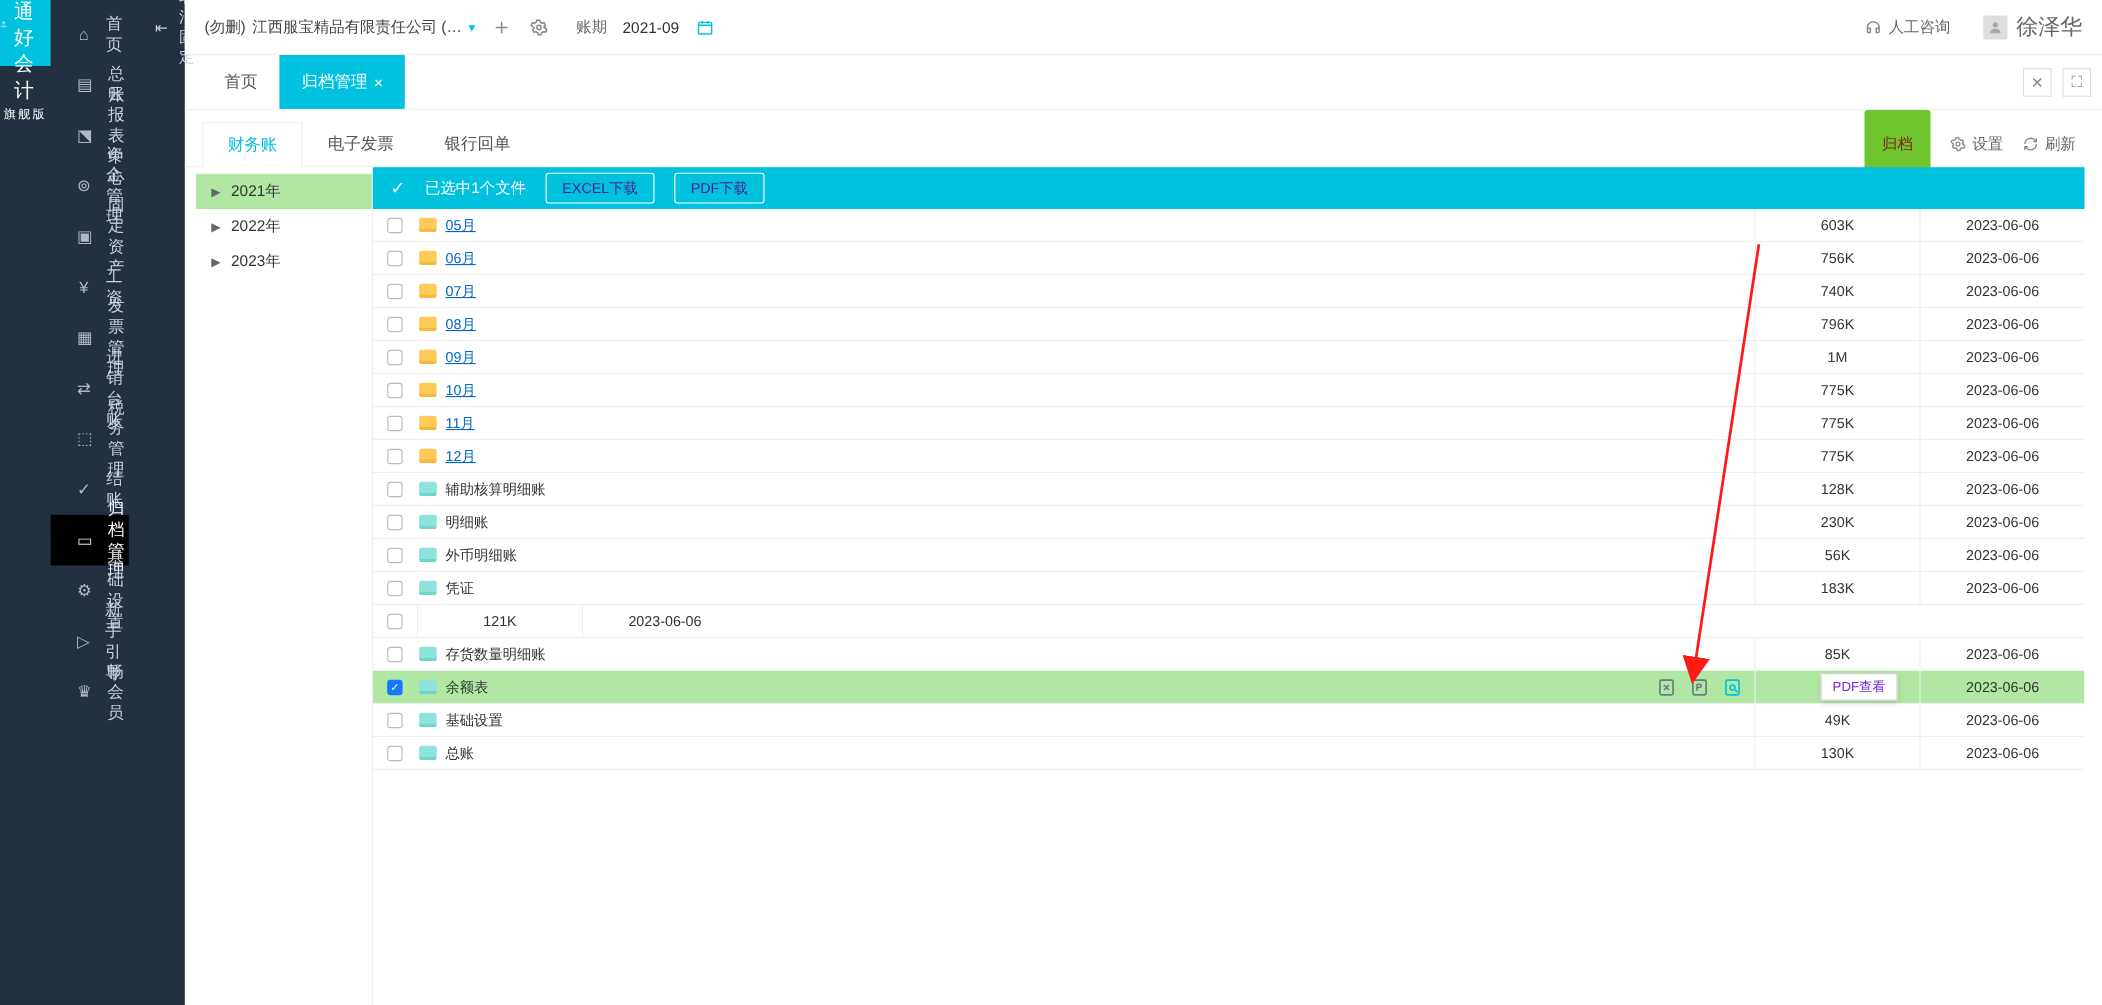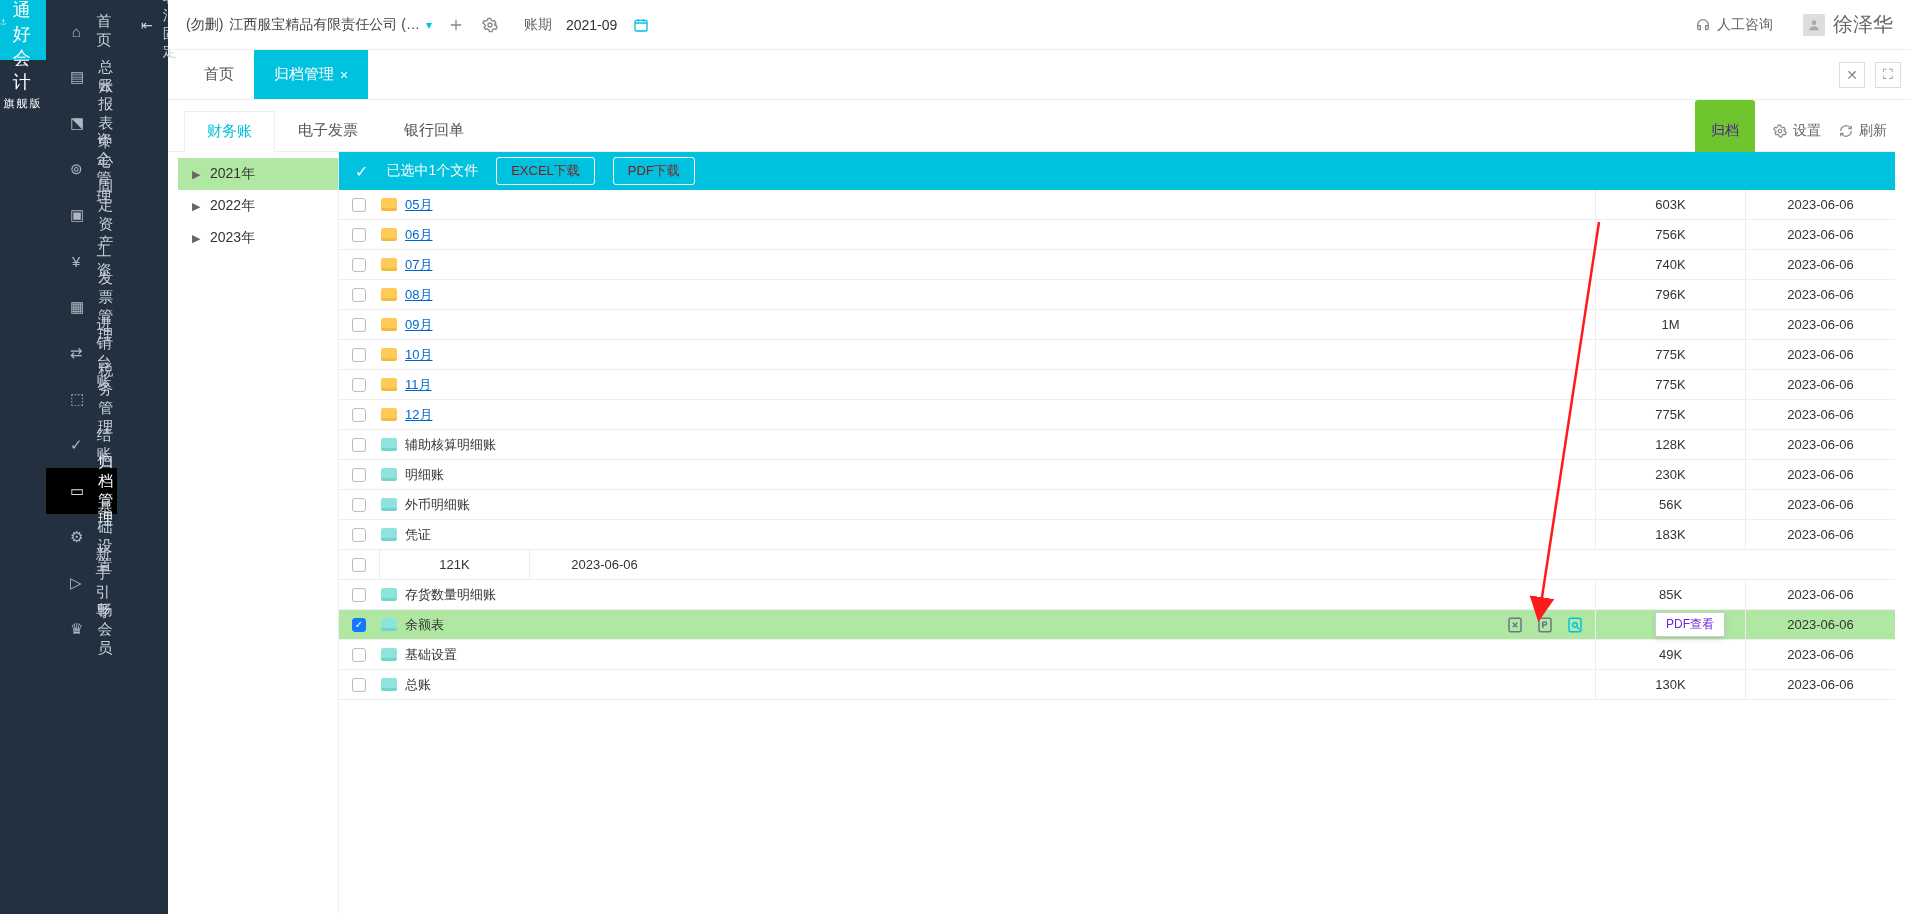--- a/index.html
+++ b/index.html
@@ -36,33 +36,33 @@
   .tab.active { background:#00c2de; color:#fff; }
   .tab-close { font-size:14px; }
   .tabs-right { margin-left:auto; display:flex; align-items:center; gap:10px; padding-right:10px;}
   .sq-btn { width:26px; height:26px; border:1px solid #ddd; display:inline-flex; align-items:center; justify-content:center; color:#888; cursor:pointer; font-size:14px;}
 
   .work { flex:1; display:flex; flex-direction:column; padding:10px 16px 0 0; min-height:0;}
   .subtabs-row { height:42px; display:flex; align-items:center; padding-left:16px; gap:0; border-bottom:1px solid #eee;}
   .subtab { padding:0 22px; height:42px; display:flex; align-items:center; font-size:15px; color:#555; cursor:pointer; border:1px solid transparent; }
   .subtab.active { color:#00c2de; border:1px solid #eee; border-bottom-color:#fff; background:#fff; position:relative; top:1px; }
   .subtabs-right { margin-left:auto; display:flex; align-items:center; gap:18px; padding-right:8px;}
-  .primary-btn { background:#6ec52d; color:#4c1d95; padding:22px 16px; border-radius:3px; font-size:14px; cursor:pointer; }
+  .primary-btn { background:#6ec52d; color:#7f1d1d; padding:22px 16px; border-radius:3px; font-size:14px; cursor:pointer; }
   .link-action { color:#666; font-size:14px; display:inline-flex; align-items:center; gap:6px; cursor:pointer;}
 
   .content { flex:1; display:flex; min-height:0;}
   .tree { width:170px; padding-top:6px; padding-left:10px; }
   .tree-item { height:32px; display:flex; align-items:center; gap:8px; padding-left:14px; font-size:14px; color:#333; cursor:pointer;}
   .tree-item.active { background:#b0e8a3; }
   .tree-caret { width:10px; display:inline-block; color:#666; font-size:11px;}
 
   .table-wrap { flex:1; display:flex; flex-direction:column; min-width:0; border-left:1px solid #eee;}
   .selection-bar { height:38px; background:#00c2de; color:#fff; display:flex; align-items:center; padding:0 16px; gap:18px; font-size:14px;}
   .check-icon { font-size:16px; }
-  .outline-btn { border:1px solid #fff; color:#7f1d1d; padding:4px 14px; border-radius:3px; font-size:13px; cursor:pointer; }
+  .outline-btn { border:1px solid #fff; color:#4c1d95; padding:4px 14px; border-radius:3px; font-size:13px; cursor:pointer; }
 
   .grid { flex:1; overflow:auto; }
   .row { display:flex; align-items:center; height:30px; border-bottom:1px solid #eee; font-size:13px; color:#333; position:relative;}
   .row.selected { background:#b0e8a3; }
   .cell-check { width:40px; display:flex; justify-content:center; }
   .chk { width:14px; height:14px; border:1px solid #bbb; border-radius:3px; background:#fff; display:inline-flex; align-items:center; justify-content:center; cursor:pointer;}
   .chk.checked { background:#1677ff; border-color:#1677ff; color:#fff; font-size:10px;}
   .cell-name { flex:1; display:flex; align-items:center; gap:8px; padding-left:2px; min-width:0;}
   .folder-icon { width:16px; height:13px; display:inline-block; border-radius:2px; flex-shrink:0;}
   .ficon-yellow { background:#ffca58; border-bottom:3px solid #f5b93d; }

